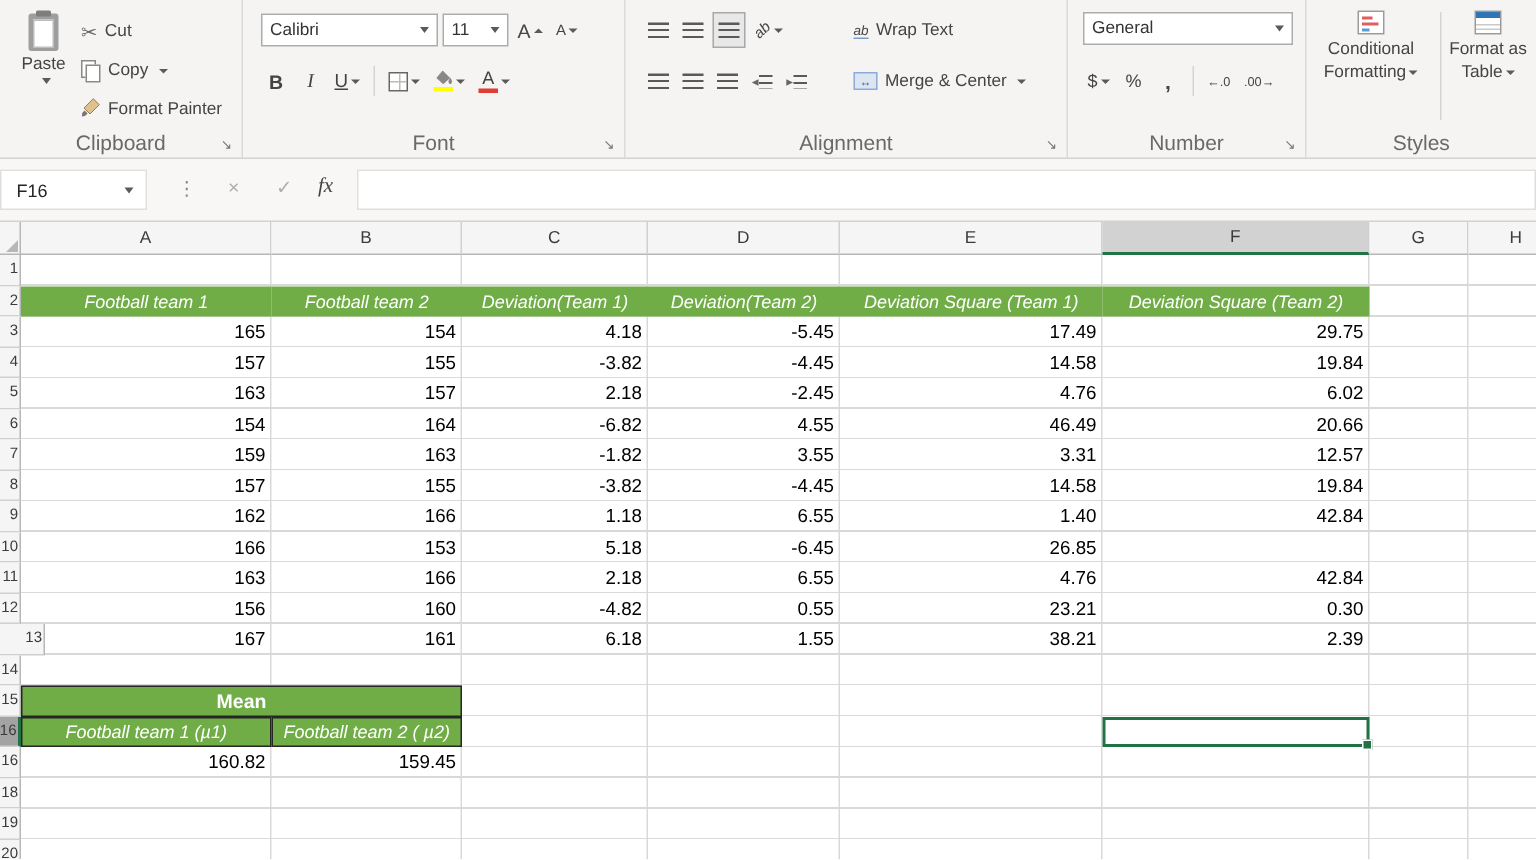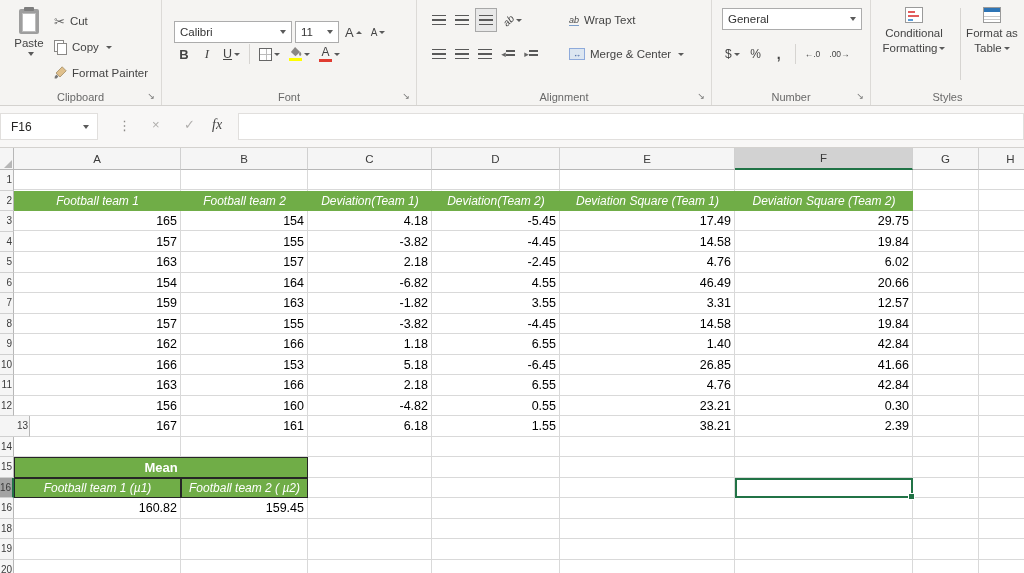--- a/index.html
+++ b/index.html
@@ -8,21 +8,21 @@
 
   
   .ribbon{position:absolute;left:0;top:0;width:1024px;height:106px;background:#f5f4f2;
           border-bottom:1px solid #d4d2cf;box-sizing:border-box;}
   .rgroup{position:absolute;top:0;height:105px;border-right:1px solid #dcdad7;box-sizing:border-box;}
   #g-clip{left:0;width:162px;}
   #g-font{left:162px;width:255px;}
   #g-align{left:417px;width:295px;}
   #g-num{left:712px;width:159px;}
   #g-styles{left:871px;width:153px;border-right:none;}
-  .glabel{position:absolute;bottom:2px;left:0;right:0;text-align:center;font-size:11px;color:#696969;margin-top:32px;}
+  .glabel{position:absolute;bottom:2px;left:0;right:0;text-align:center;font-size:14px;color:#696969;margin-top:32px;}
   .launcher{position:absolute;right:4px;bottom:3px;width:12px;height:12px;line-height:12px;
             text-align:center;font-size:9px;color:#767676;}
   .frow{position:absolute;display:flex;align-items:center;gap:3px;}
   .tbtn{min-width:20px;height:24px;display:flex;align-items:center;justify-content:center;
         font-size:12px;color:#444;padding:0 3px;box-sizing:border-box;}
   .tbtn.active{border:1px solid #a8a8a8;background:#e8e8e8;}
   .vdiv{width:1px;height:20px;background:#d6d4d1;margin:0 3px;}
   .vdiv.tall{position:absolute;top:8px;height:72px;}
   .tri{width:0;height:0;border-left:3.5px solid transparent;border-right:3.5px solid transparent;
        border-top:4px solid #5a5a5a;display:inline-block;margin-left:4px;}
@@ -146,21 +146,21 @@
               <path d="M8.2.8l4 4L6 11l-4-4z" fill="#e0c08c" stroke="#8c7349" stroke-width="0.6"></path>
               <path d="M2.4 8.6L4.4 10.6 2.6 12.4 0.6 12.6 0.8 10.4z" fill="#777"></path>
             </svg></span>
         <span>Format Painter</span>
       </div>
       <div class="glabel">Clipboard</div>
       <span class="launcher">↘</span>
     </div>
 
     <div class="rgroup" id="g-font">
-      <div class="frow" style="left:12px;top:8px;margin-top:12px;">
+      <div class="frow" style="left:12px;top:8px;">
         <div class="combo" style="width:118px;">
           <span>Calibri</span>
           <span class="tri"></span>
         </div>
         <div class="combo" style="width:44px;">
           <span>11</span>
           <span class="tri"></span>
         </div>
         <div class="tbtn">
           <span class="gA">A</span>
@@ -392,21 +392,20 @@
         <div class="cell num" style="left: 181px; top: 186px; width: 127px; height: 20.5px;">166</div>
         <div class="cell num" style="left: 308px; top: 186px; width: 124px; height: 20.5px;">1.18</div>
         <div class="cell num" style="left: 432px; top: 186px; width: 128px; height: 20.5px;">6.55</div>
         <div class="cell num" style="left: 560px; top: 186px; width: 175px; height: 20.5px;">1.40</div>
         <div class="cell num" style="left: 735px; top: 186px; width: 178px; height: 20.5px;">42.84</div>
         <div class="cell num" style="left: 14px; top: 206.5px; width: 167px; height: 20.5px;">166</div>
         <div class="cell num" style="left: 181px; top: 206.5px; width: 127px; height: 20.5px;">153</div>
         <div class="cell num" style="left: 308px; top: 206.5px; width: 124px; height: 20.5px;">5.18</div>
         <div class="cell num" style="left: 432px; top: 206.5px; width: 128px; height: 20.5px;">-6.45</div>
         <div class="cell num" style="left: 560px; top: 206.5px; width: 175px; height: 20.5px;">26.85</div>
-        <div class="cell num" style="left: 735px; top: 206.5px; width: 178px; height: 20.5px;">41.66</div>
         <div class="cell num" style="left: 14px; top: 227px; width: 167px; height: 20.5px;">163</div>
         <div class="cell num" style="left: 181px; top: 227px; width: 127px; height: 20.5px;">166</div>
         <div class="cell num" style="left: 308px; top: 227px; width: 124px; height: 20.5px;">2.18</div>
         <div class="cell num" style="left: 432px; top: 227px; width: 128px; height: 20.5px;">6.55</div>
         <div class="cell num" style="left: 560px; top: 227px; width: 175px; height: 20.5px;">4.76</div>
         <div class="cell num" style="left: 735px; top: 227px; width: 178px; height: 20.5px;">42.84</div>
         <div class="cell num" style="left: 14px; top: 247.5px; width: 167px; height: 20.5px;">156</div>
         <div class="cell num" style="left: 181px; top: 247.5px; width: 127px; height: 20.5px;">160</div>
         <div class="cell num" style="left: 308px; top: 247.5px; width: 124px; height: 20.5px;">-4.82</div>
         <div class="cell num" style="left: 432px; top: 247.5px; width: 128px; height: 20.5px;">0.55</div>

